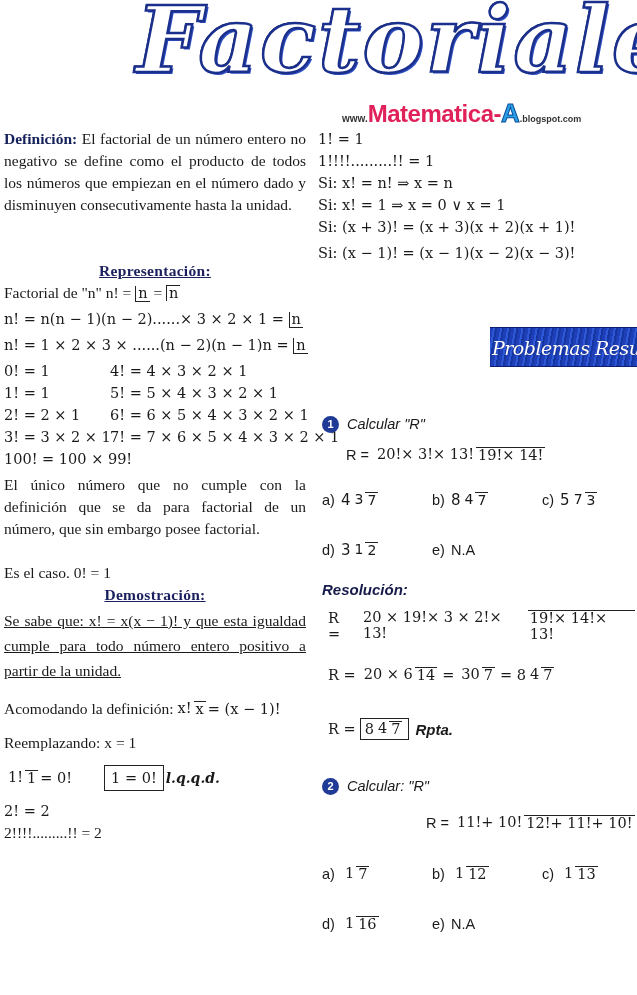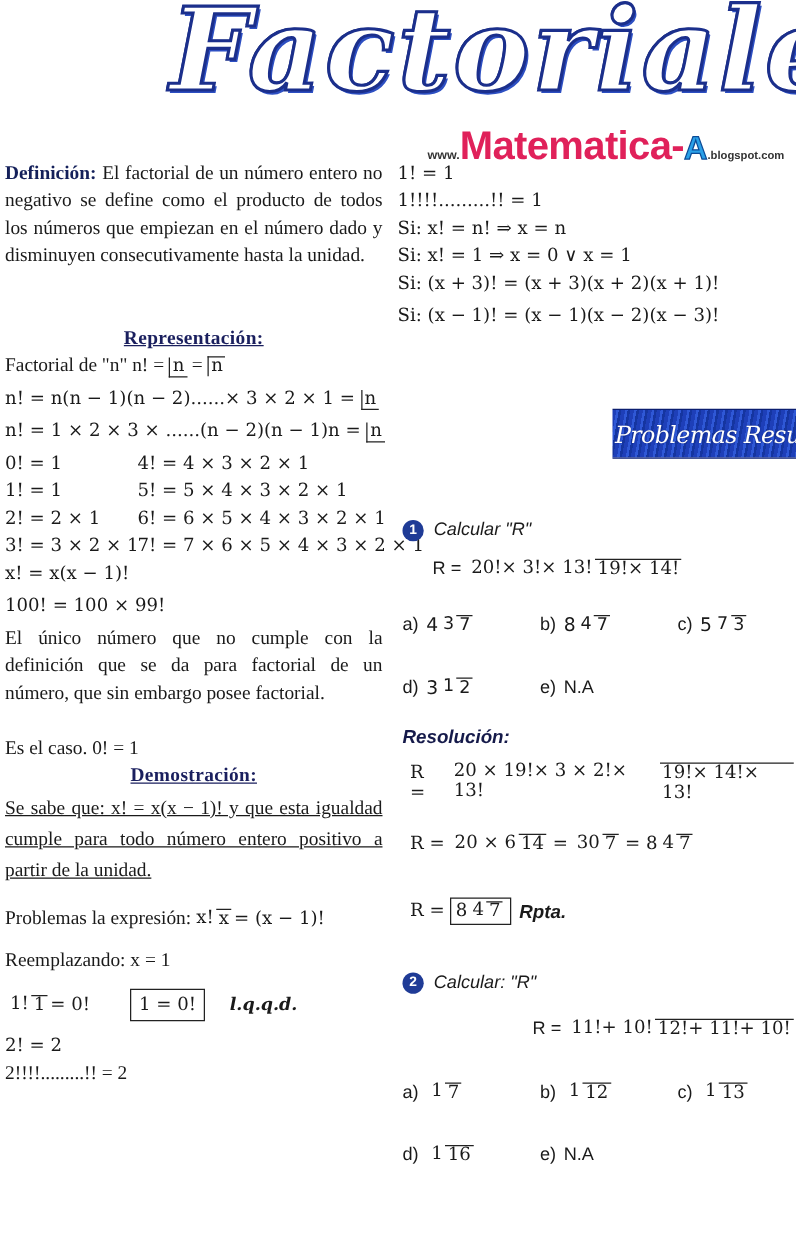--- a/index.html
+++ b/index.html
@@ -13,21 +13,21 @@
   .title {
     position: absolute; left: 6px; top: -6px;
     font-family: "DejaVu Serif", serif; font-style: italic; font-weight: bold;
     font-size: 92px; letter-spacing: 2px; color: #ffffff;
     -webkit-text-stroke: 2.5px #1b2f8c;
     text-shadow: 2px 2px 0 #2d4fc2, -1px -1px 0 #0d1a5c;
     line-height: 1;
   }
   .brand { position: absolute; left: 212px; top: 98px; white-space: nowrap; font-family: "Liberation Sans", sans-serif; }
   .brand .www { font-size: 10px; font-weight: bold; color: #333; }
-  .brand .name { font-size: 32px; font-weight: bold; color: #e0215a; letter-spacing: -0.5px; }
+  .brand .name { font-size: 24px; font-weight: bold; color: #e0215a; letter-spacing: -0.5px; }
   .brand .a { font-size: 26px; font-weight: bold; color: #2aa0e8; -webkit-text-stroke: 1px #0b4a96; }
   .brand .dom { font-size: 9px; font-weight: bold; color: #333; }
 
   
   .col-left { left: 4px; top: 128px; width: 302px; font-size: 15.5px; line-height: 22px; }
   .justify { text-align: justify; text-align-last: left; }
   .bold-head { font-weight: bold; color: #14205a; }
   .section-head { font-weight: bold; color: #1a1f5e; text-decoration: underline; font-size: 15.5px; letter-spacing: 0.3px; text-align: center; }
   .math { font-family: "DejaVu Serif", serif; font-size: 14.5px; }
   .line { height: 22px; white-space: nowrap; }
@@ -106,47 +106,46 @@
   <div class="fact-grid math">
     <div>0! = 1</div>
     <div>4! = 4 × 3 × 2 × 1</div>
     <div>1! = 1</div>
     <div>5! = 5 × 4 × 3 × 2 × 1</div>
     <div>2! = 2 × 1</div>
     <div>6! = 6 × 5 × 4 × 3 × 2 × 1</div>
     <div>3! = 3 × 2 × 1</div>
     <div>7! = 7 × 6 × 5 × 4 × 3 × 2 × 1</div>
   </div>
-  <div class="line math" style="height:26px;">x! = x(x − 1)!</div>
   <div class="line math" style="height:26px;">100! = 100 × 99!</div>
 
   <p class="justify" style="height:88px;">El único número que no cumple con la definición que se da para factorial de un número, que sin embargo posee factorial.</p>
   <div class="line">Es el caso. 0! = 1</div>
 
   <div class="section-head" style="height:24px;">Demostración:</div>
   <p class="justify" style="line-height:25px;height:78px;text-decoration:underline;">Se sabe que:  x! = x(x − 1)! y que esta igualdad cumple para todo número entero positivo a partir de la unidad.</p>
 
   <div class="line" style="height:46px;display:flex;align-items:center;">
-    <span>Problemas la expresión: </span>
+    <span>Acomodando la definición: </span>
     <span class="frac math">
         <span class="num">x!</span>
         <span class="den">x</span>
       </span>
     <span class="math"> = (x − 1)!</span>
   </div>
   <div class="line" style="height:24px;">Reemplazando: x = 1</div>
 
   <div class="line" style="height:44px;display:flex;align-items:center;">
     <span class="frac math">
         <span class="num">1!</span>
         <span class="den">1</span>
       </span>
     <span class="math" style="margin-right:32px;"> = 0!</span>
     <span class="boxed math">1 = 0!</span>
-    <span class="iqqd" style="margin-left:20px;">l.q.q.d.</span>
+    <span class="iqqd" style="margin-left:2px;">l.q.q.d.</span>
   </div>
   <div class="line math">2! = 2</div>
   <div class="line">2!!!!.........!! = 2</div>
 </div>
 
 <div class="abs col-right">
   <div class="rline math">1! = 1</div>
   <div class="rline math">1!!!!.........!! = 1</div>
   <div class="rline math">Si:  x! = n! ⇒ x = n</div>
   <div class="rline math">Si:  x! = 1 ⇒ x = 0 ∨ x = 1</div>

